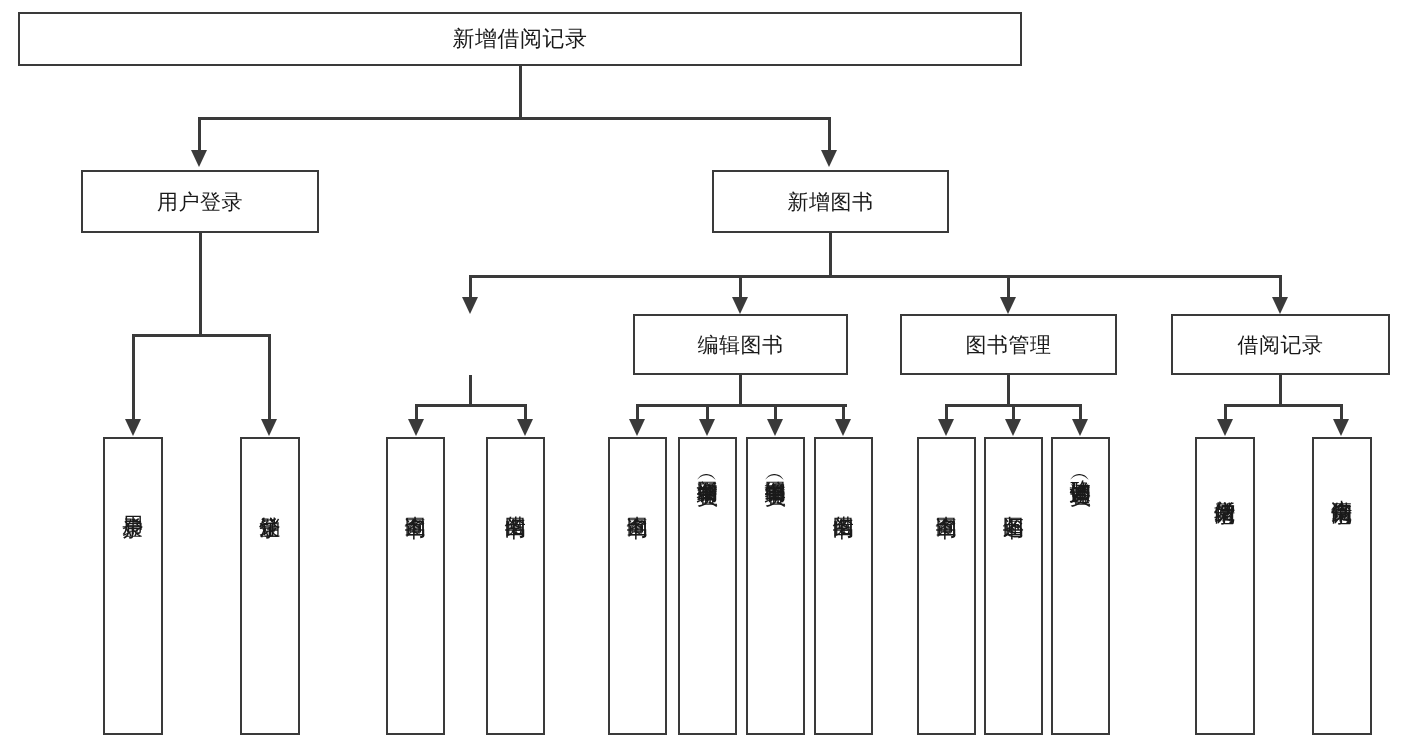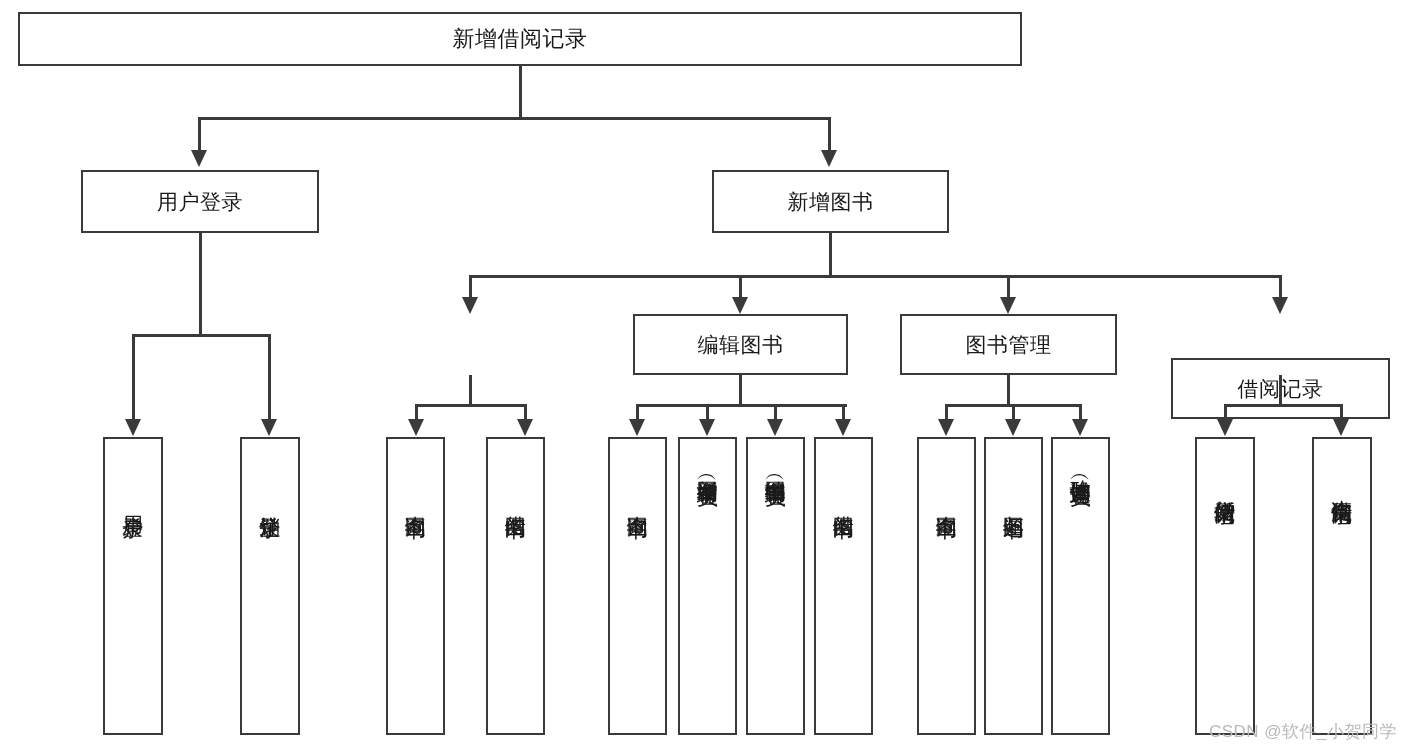--- a/index.html
+++ b/index.html
@@ -122,21 +122,21 @@
   <div class="arrow" style="left:1000px; top:297px;"></div>
   <div class="conn vline" style="left:1279px; top:275px; width:3px; height:24px;"></div>
   <div class="arrow" style="left:1272px; top:297px;"></div>
 
   <div class="node h" id="node-l3-1" style="left: 633px; top: 314px; width: 215px; height: 61px;">
     <span>编辑图书</span>
   </div>
   <div class="node h" id="node-l3-2" style="left: 900px; top: 314px; width: 217px; height: 61px;">
     <span>图书管理</span>
   </div>
-  <div class="node h" id="node-l3-3" style="left: 1171px; top: 314px; width: 219px; height: 61px; margin-top: 44px;">
+  <div class="node h" id="node-l3-3" style="left: 1171px; top: 314px; width: 219px; height: 61px;">
     <span>借阅记录</span>
   </div>
 
   <div class="conn vline" style="left:469px; top:375px; width:3px; height:31px;"></div>
   <div class="conn hline" style="left:415px; top:404px; width:112px; height:3px;"></div>
   <div class="conn vline" style="left:415px; top:404px; width:3px; height:16px;"></div>
   <div class="arrow" style="left:408px; top:419px;"></div>
   <div class="conn vline" style="left:524px; top:404px; width:3px; height:16px;"></div>
   <div class="arrow" style="left:517px; top:419px;"></div>
 
@@ -200,15 +200,14 @@
   <div class="node leaf" id="leaf-10" style="left: 1051px; top: 437px; width: 59px; height: 298px;">
     <span class="vtext offtop3">确认归还（管理员）</span>
   </div>
   <div class="node leaf" id="leaf-11" style="left: 1195px; top: 437px; width: 60px; height: 298px;">
     <span class="vtext offtop2">新增借阅记录</span>
   </div>
   <div class="node leaf" id="leaf-12" style="left: 1312px; top: 437px; width: 60px; height: 298px;">
     <span class="vtext offtop2">查询借阅记录</span>
   </div>
 
-  <div class="watermark">CSDN @软件_小贺同学</div>
 
 </div>
 
 </body></html>

